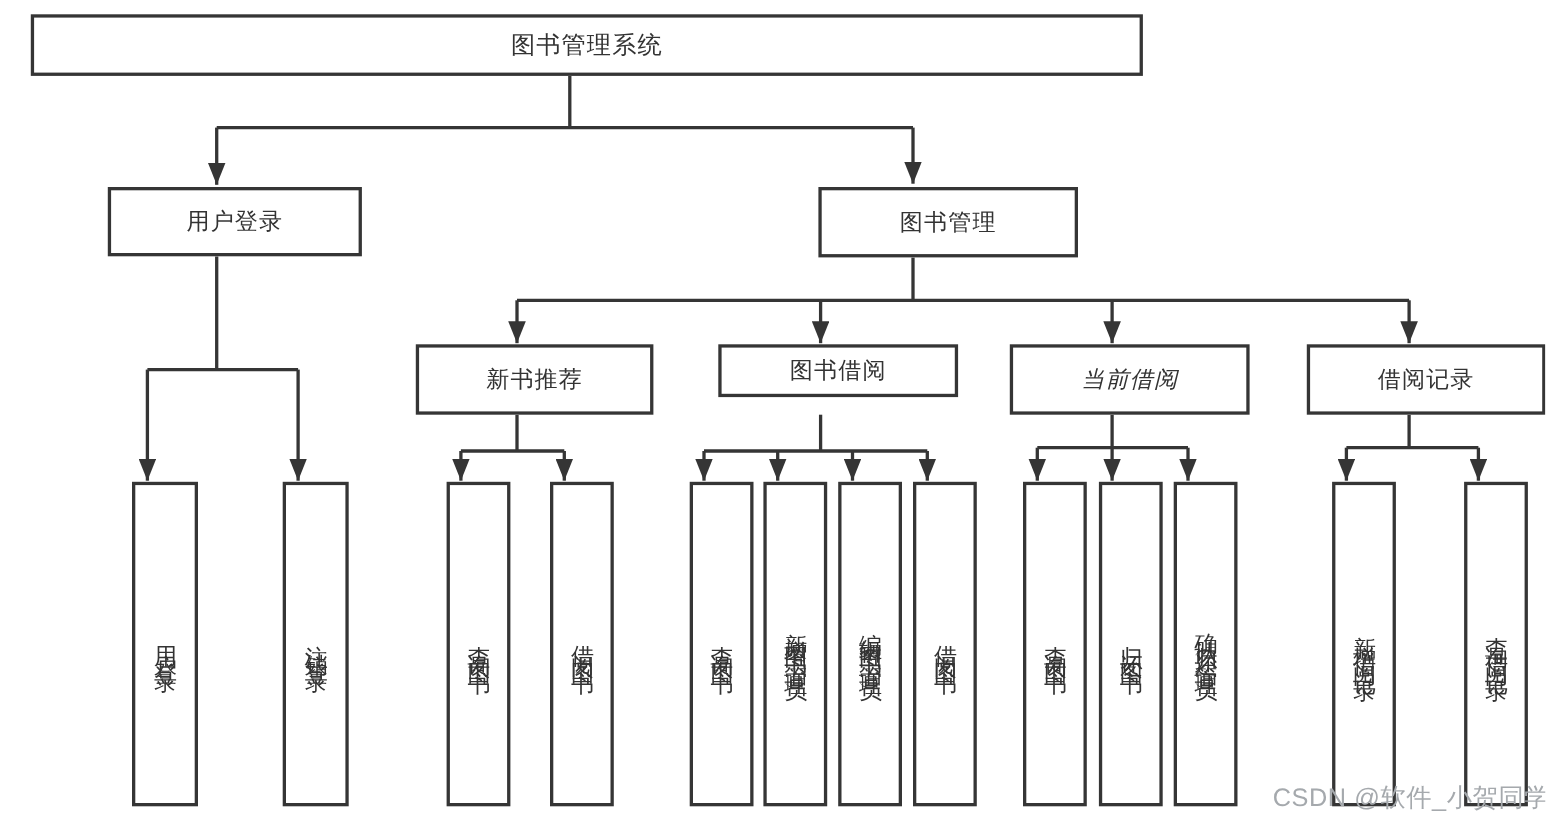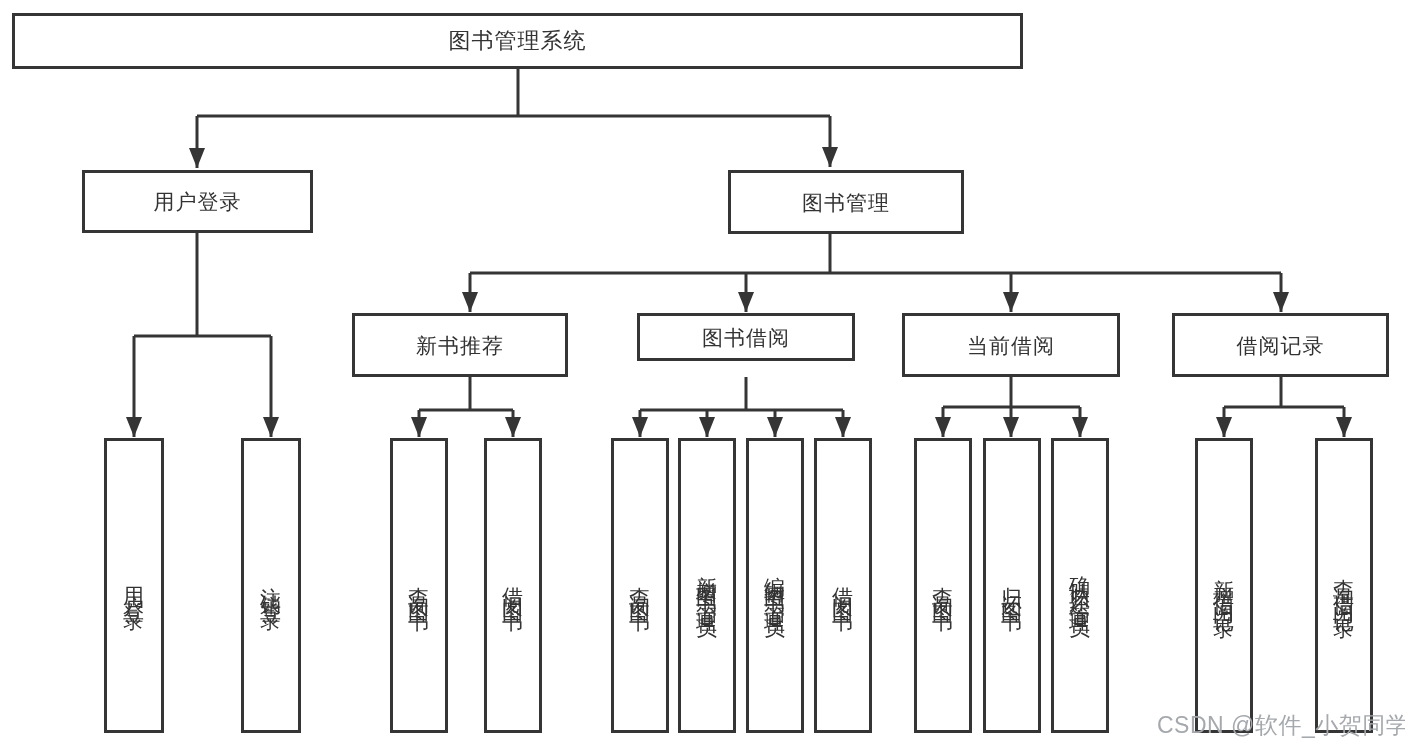--- a/index.html
+++ b/index.html
@@ -21,20 +21,21 @@
     position: absolute;
     box-sizing: border-box;
     background: #ffffff;
     border: 3px solid #353535;
     color: #333333;
     display: flex;
     align-items: center;
     justify-content: center;
     z-index: 2;
     text-align: center;
+    margin-left: 16px;
   }
   .hbox {
     font-size: 21px;
     letter-spacing: 1px;
     line-height: 1;
   }
   .root-box { font-size: 22px; }
   .vbox {
     writing-mode: vertical-rl;
     text-orientation: mixed;
@@ -109,23 +110,23 @@
       <line x1="1224" y1="407" x2="1224" y2="437" marker-end="url(#arw)"></line>
       <line x1="1344" y1="407" x2="1344" y2="437" marker-end="url(#arw)"></line>
     </g>
   </svg>
 
   <div class="node hbox root-box" style="left:12px; top:13px; width:1011px; height:56px;">图书管理系统</div>
 
   <div class="node hbox" style="left:82px; top:170px; width:231px; height:63px;">用户登录</div>
   <div class="node hbox" style="left:728px; top:170px; width:236px; height:64px;">图书管理</div>
 
-  <div class="node hbox" style="left:352px; top:313px; width:216px; height:64px;">新书推荐</div>
+  <div class="node hbox" style="left:362px; top:313px; width:216px; height:64px;">新书推荐</div>
   <div class="node hbox" style="left:637px; top:313px; width:218px; height:48px;">图书借阅</div>
-  <div class="node hbox" style="left:902px; top:313px; width:218px; height:64px;">当前借阅</div>
+  <div class="node hbox" style="left:902px; top:313px; width:218px; height:64px;font-style:italic;">当前借阅</div>
   <div class="node hbox" style="left:1172px; top:313px; width:217px; height:64px;">借阅记录</div>
 
   <div class="node vbox" style="left:104px; top:438px; width:60px; height:295px;">用户登录</div>
   <div class="node vbox" style="left:241px; top:438px; width:60px; height:295px;">注销登录</div>
 
   <div class="node vbox" style="left:390px; top:438px; width:58px; height:295px;">查询图书</div>
   <div class="node vbox" style="left:484px; top:438px; width:58px; height:295px;">借阅图书</div>
 
   <div class="node vbox" style="left:611px; top:438px; width:58px; height:295px;">查询图书</div>
   <div class="node vbox vbox-long" style="left:678px; top:438px; width:58px; height:295px;">新增图书（管理员）</div>

